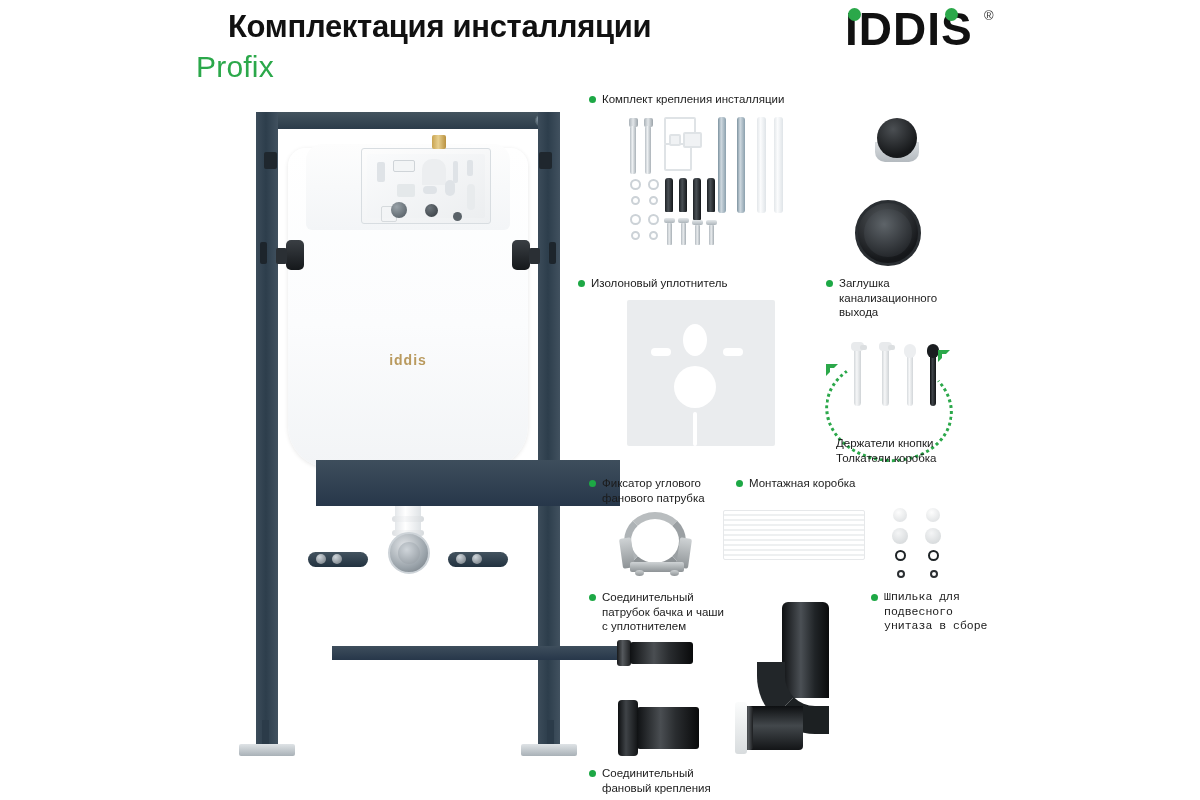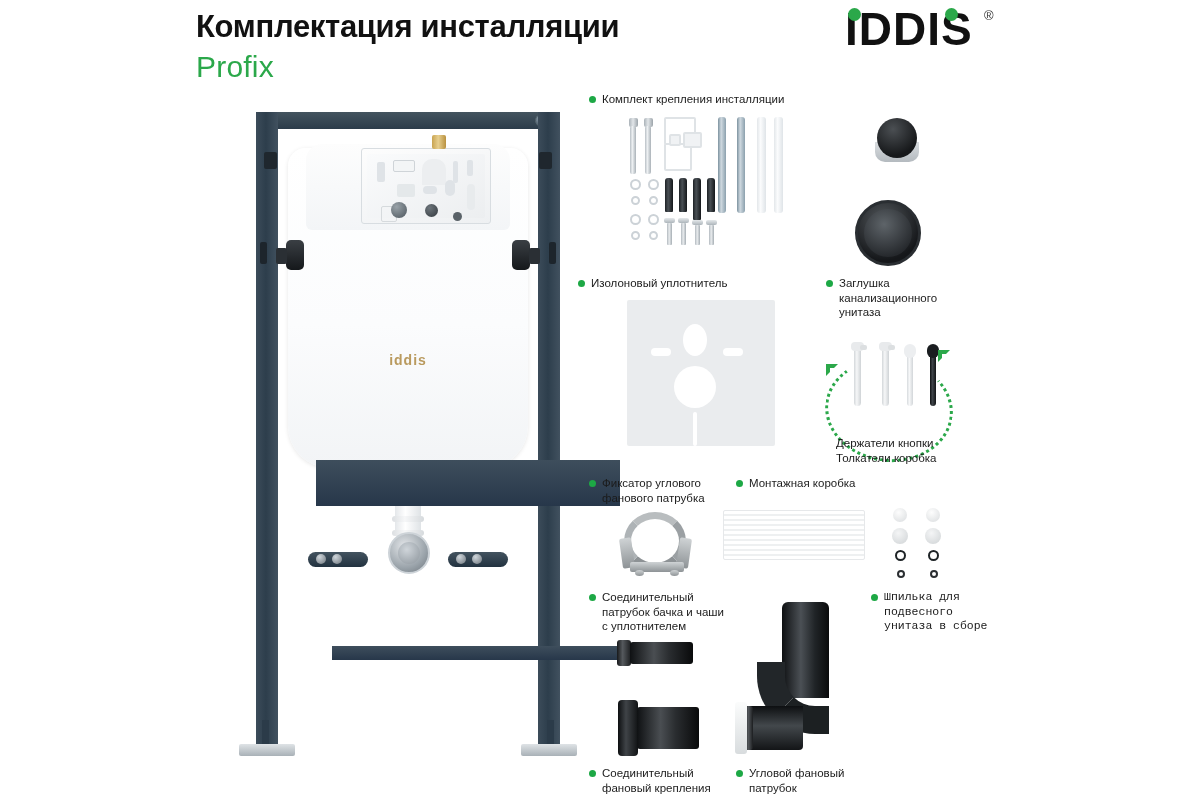--- a/index.html
+++ b/index.html
@@ -9,21 +9,21 @@
     font-family:"Liberation Sans", sans-serif;
     color:#1a1a1a;
     position:relative;
   }
   .page { position:relative; width:1200px; height:800px; }
 
   
   .title-block { position:absolute; left:196px; top:10px; }
   .title-main {
     font-size:31px; font-weight:700; color:#111; letter-spacing:-0.3px;
-    line-height:1.1; white-space:nowrap;
+    line-height:1.1; white-space:nowrap;margin-left:32px;
   }
   .title-sub {
     font-size:30px; font-weight:400; color:#2ba84a; letter-spacing:0.2px;
     margin-top:6px;
   }
 
   .logo { position:absolute; left:845px; top:6px; width:160px; height:54px; }
   .logo-text {
     font-size:46px; font-weight:700; letter-spacing:1px; color:#111;
     line-height:1; font-family:"Liberation Sans", sans-serif;
@@ -462,21 +462,21 @@
       <span class="g-slot" style="left:24px; top:48px; width:20px; height:8px;" data-name="gasket-slot"></span>
       <span class="g-slot" style="left:96px; top:48px; width:20px; height:8px;" data-name="gasket-slot"></span>
       <span class="g-hole" style="left:47px; top:66px; width:42px; height:42px;" data-name="gasket-hole-large"></span>
       <span class="g-slot" style="left:66px; top:112px; width:4px; height:34px;" data-name="gasket-notch"></span>
     </div>
   </div>
 
   <div class="lbl" style="left:826px; top:276px; width:150px;" data-name="label-sewer-outlet-plug">
     <span data-name="label-line-1">Заглушка</span><br>
     <span data-name="label-line-2">канализационного</span><br>
-    <span data-name="label-line-3">унитаза</span>
+    <span data-name="label-line-3">выхода</span>
   </div>
 
   <div class="part" data-name="button-holders-image">
 
     <span class="holder" style="left:854px; top:342px; width:7px; height:64px; background:linear-gradient(90deg,#d3d7da,#f6f7f8 40%,#cfd3d6);" data-name="button-holder"></span>
     <span class="holder" style="left:851px; top:342px; width:13px; height:9px; background:#e8eaec; border-radius:4px;" data-name="button-holder-head"></span>
     <span class="holder" style="left:860px; top:345px; width:7px; height:5px; background:#dcdfe1; border-radius:2px;" data-name="button-holder-arm"></span>
 
     <span class="holder" style="left:882px; top:342px; width:7px; height:64px; background:linear-gradient(90deg,#d3d7da,#f6f7f8 40%,#cfd3d6);" data-name="button-holder"></span>
     <span class="holder" style="left:879px; top:342px; width:13px; height:9px; background:#e8eaec; border-radius:4px;" data-name="button-holder-head"></span>
@@ -555,18 +555,14 @@
     <span data-name="label-line-2">фановый крепления</span>
   </div>
 
   <div class="part" data-name="angle-pipe-image">
     <span class="elbow-v" style="left:782px; top:602px; width:47px; height:96px;" data-name="elbow-vertical-leg"></span>
     <span class="elbow-corner" style="left:757px; top:662px;" data-name="elbow-bend"></span>
     <span class="elbow-h" style="left:745px; top:706px; width:58px; height:44px;" data-name="elbow-horizontal-leg"></span>
     <span class="pipe-rib" style="left:745px; top:706px; width:8px; height:44px;" data-name="elbow-rib"></span>
     <span class="elbow-gasket" style="left:735px; top:702px; width:12px; height:52px;" data-name="elbow-gasket"></span>
   </div>
-  <div class="lbl" style="left:736px; top:766px; width:160px;" data-name="label-angle-pipe">
-    <span data-name="label-line-1">Угловой фановый</span><br>
-    <span data-name="label-line-2">патрубок</span>
-  </div>
 
 </div>
 
 </body></html>

